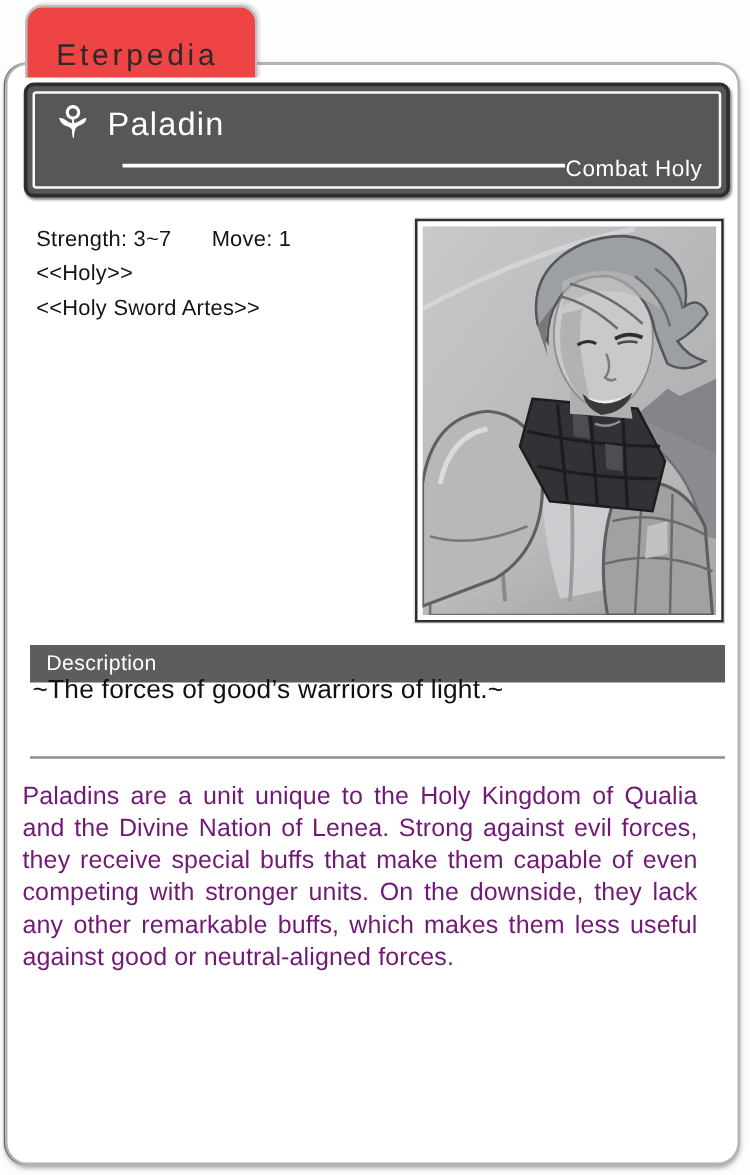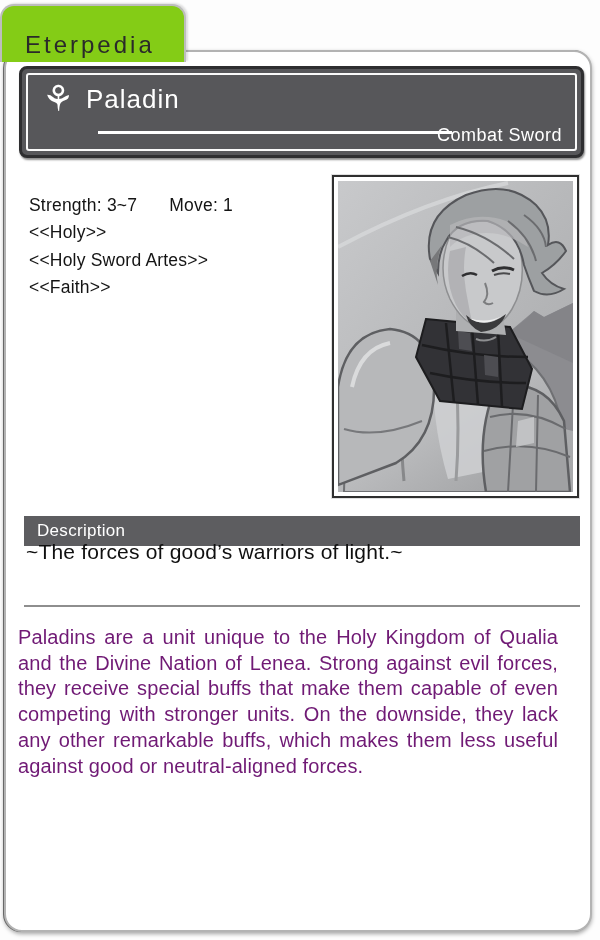--- a/index.html
+++ b/index.html
@@ -1,33 +1,33 @@
 <!DOCTYPE html>
 <html><head>
 <meta charset="utf-8">
 <style>
   html,body{margin:0;padding:0;background:#fdfdfd;width:600px;height:940px;
     font-family:"Liberation Sans","DejaVu Sans",sans-serif;position:relative;overflow:hidden;}
   .card{position:absolute;left:4px;top:50px;width:584px;height:878px;background:#ffffff;
     border:2px solid #b3b3b3;border-radius:18px;box-shadow:0 2px 4px rgba(0,0,0,.35), -1px 0 0 #7a7a7a;}
-  .tab{position:absolute;left:0;top:4px;width:182px;height:56px;background:#84cc16;
+  .tab{position:absolute;left:20px;top:4px;width:182px;height:56px;background:#ef4444;
     border:2px solid #bdbdbd;border-bottom:none;border-radius:14px 14px 0 0;z-index:3;
     box-shadow:2px -1px 2px rgba(0,0,0,.12);}
   .tab-label{position:absolute;left:23px;top:25px;font-size:24px;letter-spacing:3px;color:#2a2a2a;}
   
   .band{position:absolute;left:13px;top:14px;width:559px;height:86px;background:#57575a;
     border:3px solid #2e2e30;border-radius:8px;box-shadow:1px 2px 2px rgba(0,0,0,.45);}
   .band-inner{position:absolute;left:4px;top:4px;right:4px;bottom:4px;border:2px solid #fafafa;border-radius:3px;}
   .band-icon{position:absolute;left:14px;top:6px;font-size:36px;color:#ffffff;
     font-family:"DejaVu Sans",sans-serif;line-height:1;}
   .band-title{position:absolute;left:58px;top:9px;font-size:26px;color:#ffffff;letter-spacing:1px;}
   .band-underline{position:absolute;left:70px;top:56px;width:354px;height:2.5px;background:#ffffff;}
   .band-unittype{position:absolute;right:13px;top:50px;font-size:18px;color:#ffffff;letter-spacing:.5px;}
   
-  .stats{position:absolute;left:23px;top:126px;font-size:17.5px;line-height:27.4px;color:#141414;letter-spacing:.2px;margin-top:14px;}
+  .stats{position:absolute;left:23px;top:126px;font-size:17.5px;line-height:27.4px;color:#141414;letter-spacing:.2px;}
   .stats .gap{display:inline-block;width:22px;}
   
   .portrait{position:absolute;left:326px;top:123px;width:247px;height:323px;box-sizing:border-box;
     border:2px solid #2f2f2f;padding:4px;background:#ffffff;box-shadow:0 0 0 1px #e0e0e0;}
   .portrait svg{display:block;width:100%;height:100%;}
   
   .desc-bar{position:absolute;left:18px;top:464px;width:543px;height:30px;background:#5d5d60;
     color:#ffffff;font-size:17px;line-height:30px;padding-left:13px;letter-spacing:.3px;}
   .quote{position:absolute;left:20px;top:488px;font-size:21px;color:#101010;letter-spacing:.2px;}
   .rule{position:absolute;left:18px;top:553px;width:556px;height:2px;background:#8e8e8e;}
@@ -41,35 +41,34 @@
   <div class="tab-label">Eterpedia</div>
 </div>
 
 <div class="card">
 
   <div class="band">
     <div class="band-inner">
       <div class="band-icon">⚘</div>
       <div class="band-title">Paladin</div>
       <div class="band-underline"></div>
-      <div class="band-unittype">Combat Sword</div>
+      <div class="band-unittype">Combat Holy</div>
     </div>
   </div>
 
   <div class="stats">
     <div>
       <span>Strength:</span>
       <span>3~7</span>
       <span class="gap"></span>
       <span>Move:</span>
       <span>1</span>
     </div>
     <div>&lt;&lt;Holy&gt;&gt;</div>
     <div>&lt;&lt;Holy Sword Artes&gt;&gt;</div>
-    <div>&lt;&lt;Faith&gt;&gt;</div>
   </div>
 
   <div class="portrait">
     <svg viewBox="0 0 235 311" preserveAspectRatio="none">
       <defs>
         <linearGradient id="sky" x1="0" y1="0" x2="1" y2="1">
           <stop offset="0" stop-color="#c8c9cb"></stop>
             <stop offset="1" stop-color="#a7a8aa"></stop>
         </linearGradient>
         <linearGradient id="armor" x1="0" y1="0" x2="1" y2="1">

